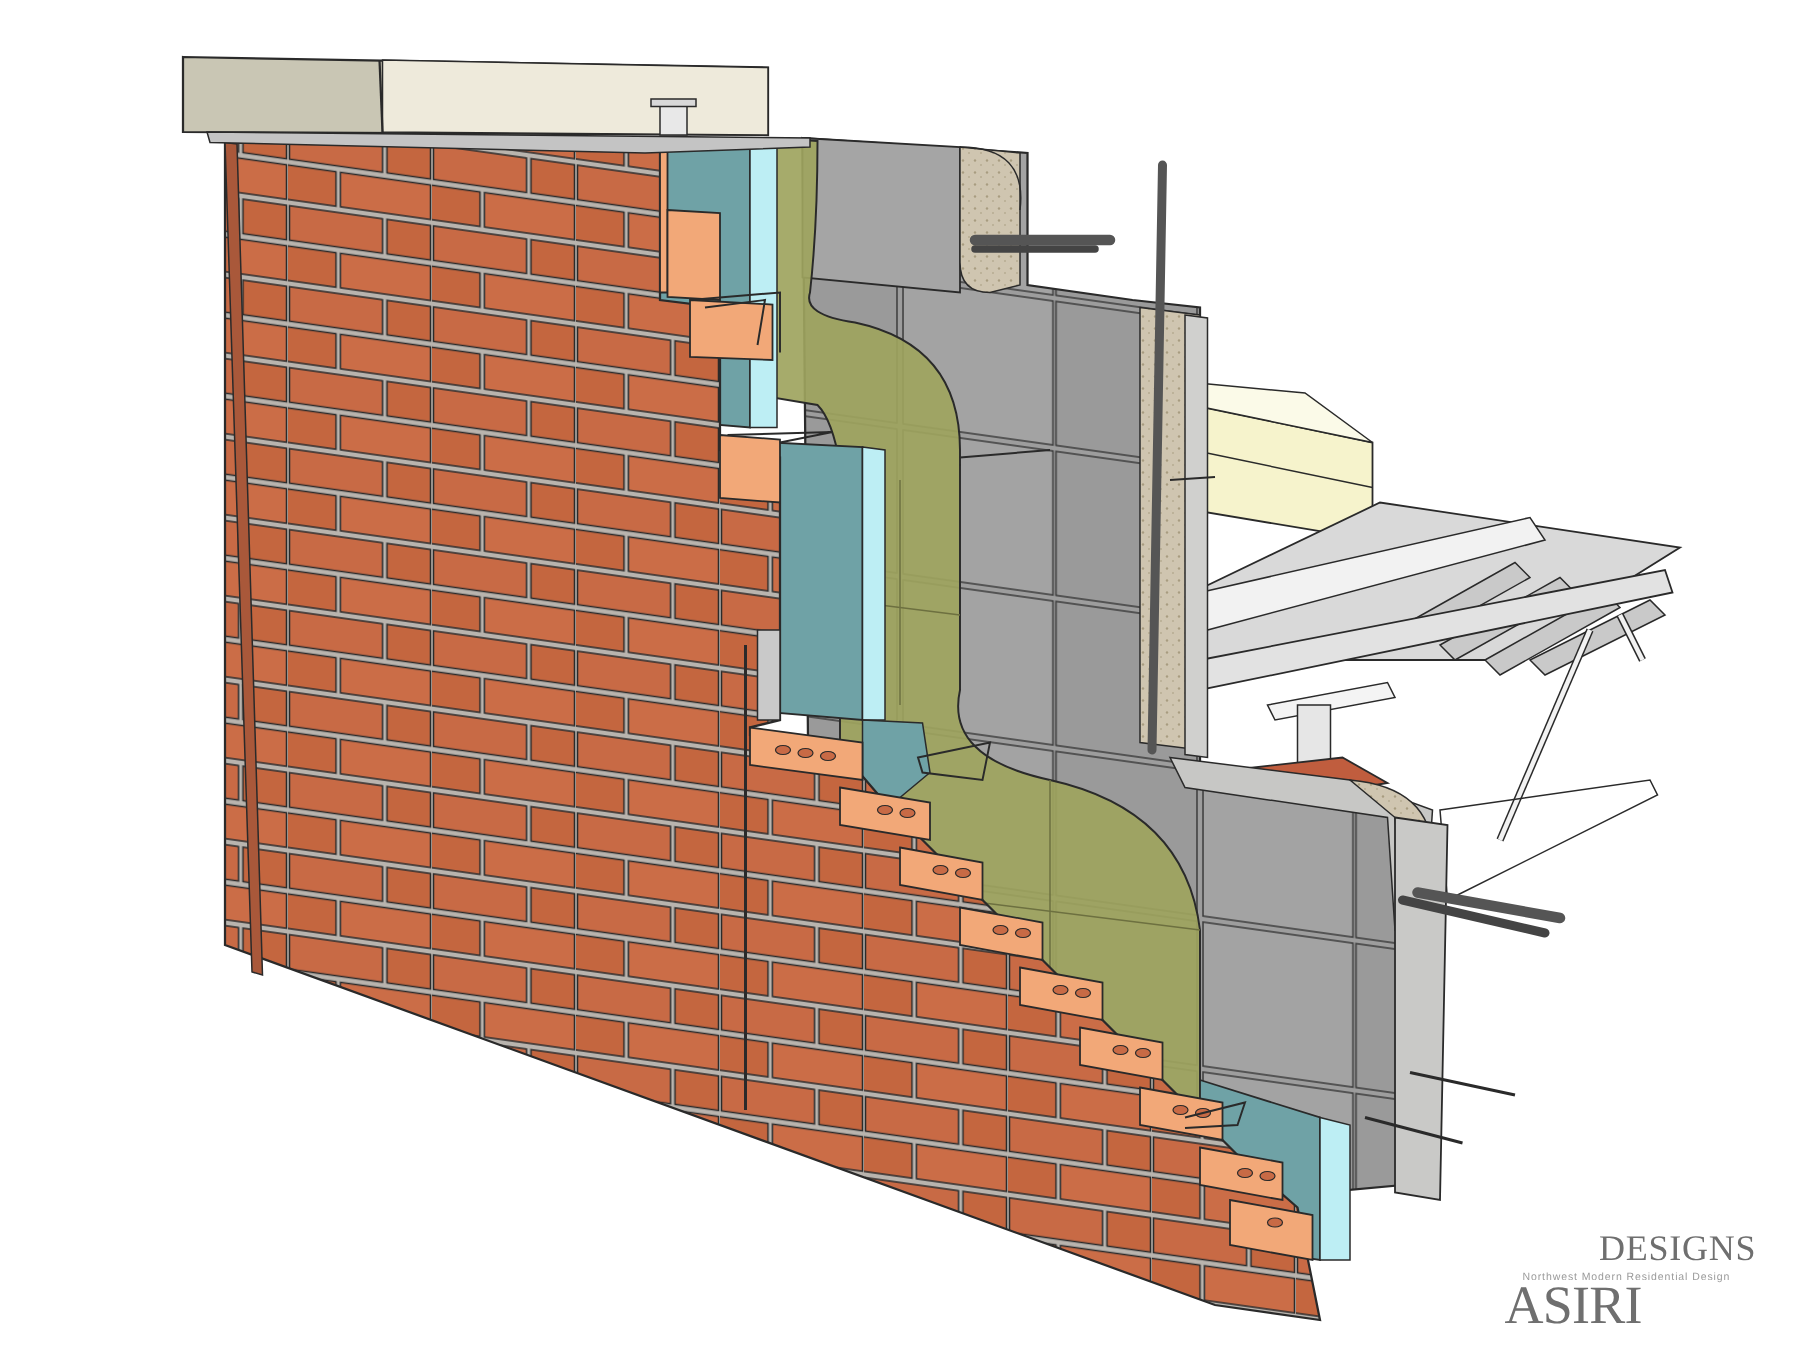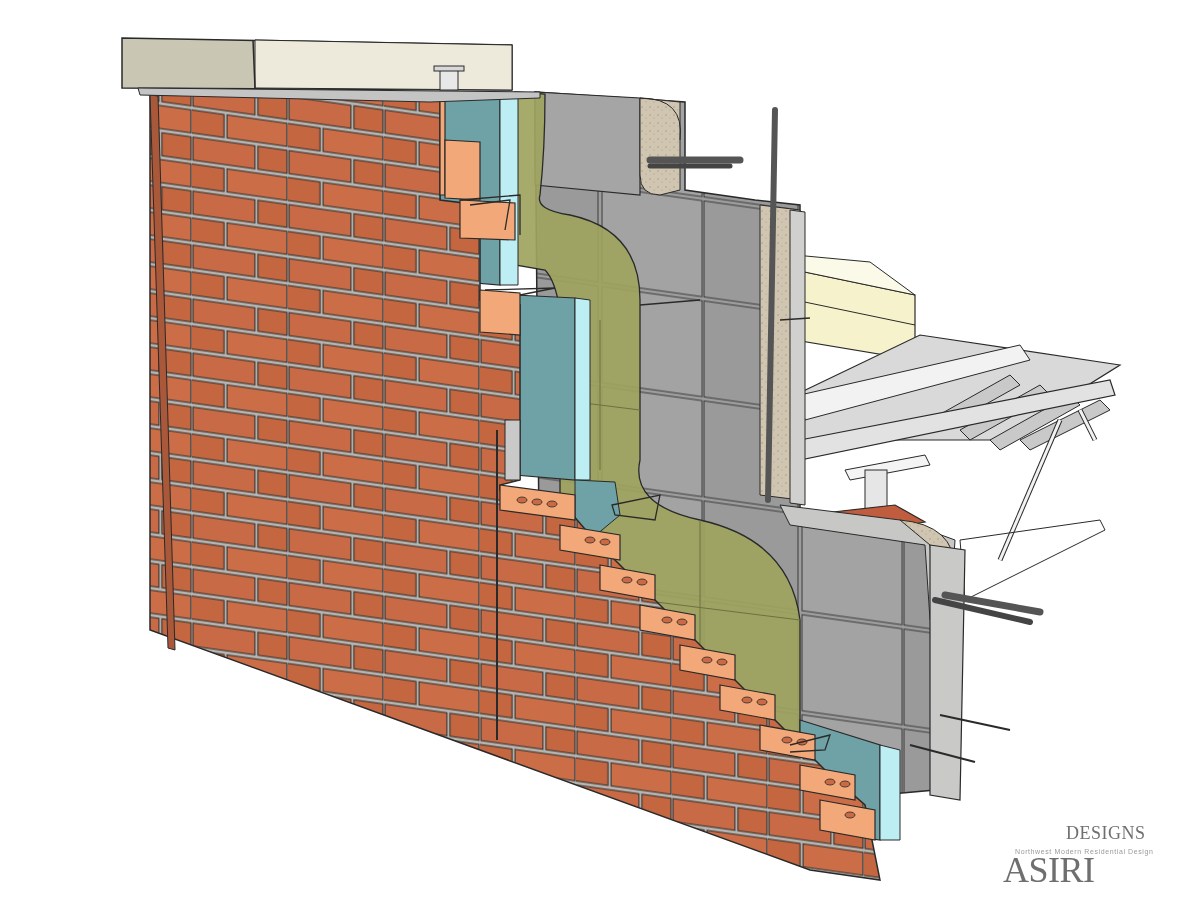--- a/index.html
+++ b/index.html
@@ -1,20 +1,20 @@
 <!DOCTYPE html>
 <html><head>
 <meta charset="utf-8">
 <style>
   html,body{margin:0;padding:0;background:#ffffff;}
   body{width:1200px;height:900px;overflow:hidden;position:relative;font-family:"Liberation Serif",serif;}
   #stage{position:absolute;left:0;top:0;width:1200px;height:900px;}
   .logo{position:absolute;left:1003px;top:808px;width:190px;height:50px;}
   .logo-main{position:absolute;left:0;top:0;font-family:"Liberation Serif",serif;font-size:36px;color:#6f6f6f;letter-spacing:-0.5px;line-height:30px;margin-top:47px;}
-  .logo-sub{position:absolute;left:63px;top:16px;font-family:"Liberation Serif",serif;font-size:18px;color:#6f6f6f;letter-spacing:0.5px;line-height:18px;}
+  .logo-sub{position:absolute;left:63px;top:16px;font-family:"Liberation Serif",serif;font-size:24px;color:#6f6f6f;letter-spacing:0.5px;line-height:18px;}
   .logo-tag{position:absolute;left:12px;top:40px;font-family:"Liberation Sans",sans-serif;font-size:7px;color:#9a9a9a;letter-spacing:0.6px;white-space:nowrap;}
 </style>
 </head>
 <body>
 
 <svg id="stage" viewBox="0 0 1200 900" xmlns="http://www.w3.org/2000/svg">
   <defs>
     <pattern id="brickPat" x="0" y="0" width="96" height="54" patternUnits="userSpaceOnUse" patternTransform="skewY(8)">
       <rect width="96" height="54" fill="#b9b4ae"></rect>
       <rect x="1" y="2" width="62" height="23" fill="#c86a45" stroke="#2a2a2a" stroke-width="1"></rect>

